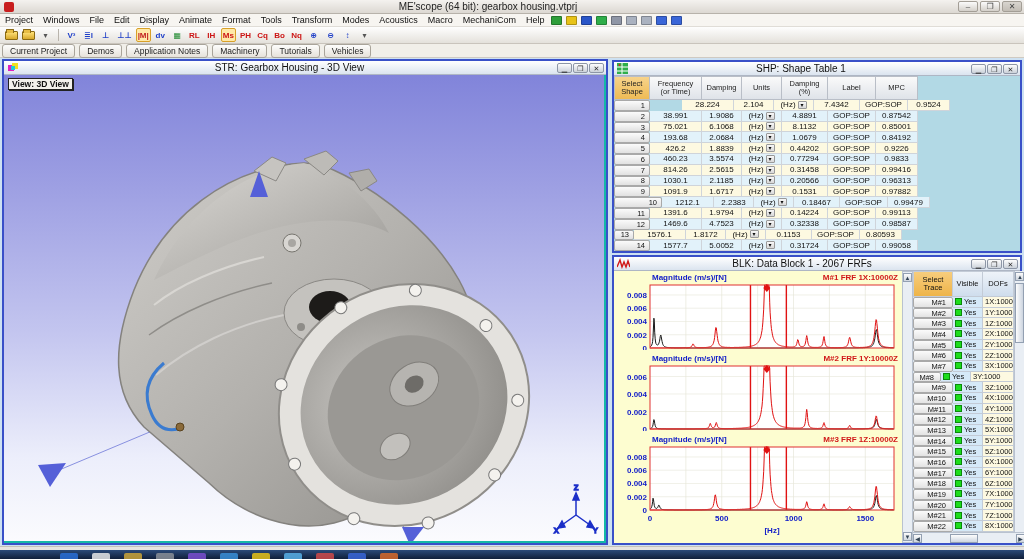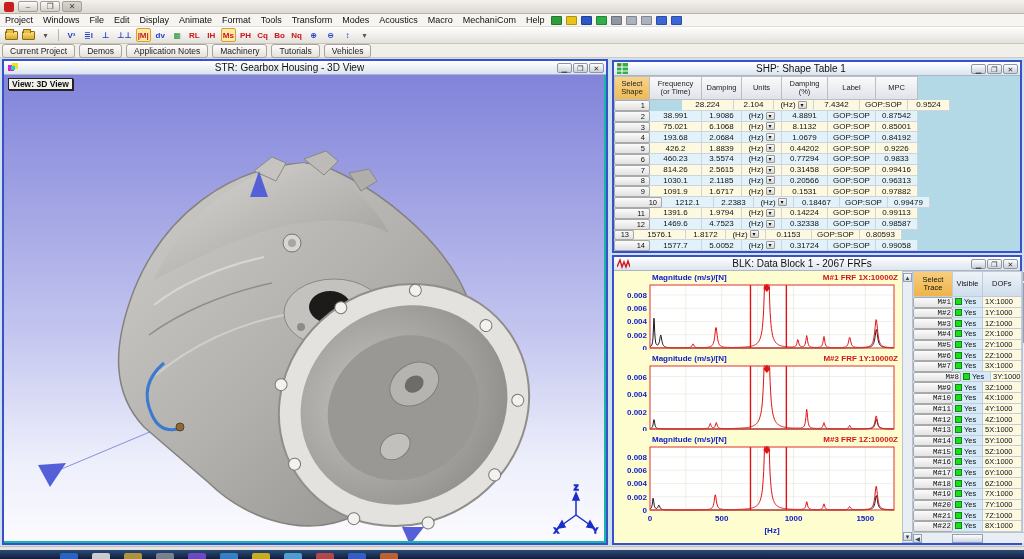--- a/index.html
+++ b/index.html
@@ -76,21 +76,21 @@
   .scr-arrow{width:9px;height:9px;font-size:6px;line-height:8px;text-align:center;color:#345;
     background:linear-gradient(#fcfcfc,#cfd6df);border:1px solid #93a0b2;margin:1px 0;}
   #trace-panel{flex:1;display:flex;flex-direction:column;background:#dfeaf4;}
   #trace-main{flex:1;display:flex;}
   #trace-table{flex:1;display:flex;flex-direction:column;}
   .tr-hrow{display:flex;height:26px;}
   .tr-row{display:flex;height:10.68px;}
   .tcell{font-size:7.5px;display:flex;align-items:center;justify-content:center;border:1px solid #c3cbd6;border-left:none;border-top:none;overflow:hidden;color:#111;}
   .tr-hrow .tcell{font-size:7.5px;line-height:8px;text-align:center;background:linear-gradient(#eef3f9,#cfdded);border-top:1px solid #c3cbd6;}
   .tr-hrow .tcell.first{background:linear-gradient(#f7cd7d,#eeb449);border-left:1px solid #c3cbd6;}
-  .namebtn{background:linear-gradient(#fbfbfb,#e3e3e3);border:1px solid #a9a9a9;border-radius:2px;justify-content:flex-end;padding-right:1px;font-family:Liberation Mono, monospace;}
+  .namebtn{background:linear-gradient(#fbfbfb,#e3e3e3);border:1px solid #a9a9a9;border-radius:2px;justify-content:flex-end;padding-right:6px;}
   .viscell{background:#d5e9f8;justify-content:flex-start;padding-left:2px;gap:2px;}
   .visbox{width:7px;height:7px;background:#1ddd1d;border:1px solid #0a8a0a;}
   .dofcell{background:#fdf9e1;justify-content:flex-start;padding-left:2px;}
   #vscroll2{width:11px;background:#e9eef4;border-left:1px solid #b9c2cf;display:flex;flex-direction:column;align-items:center;}
   #vscroll2 .thumb{width:9px;height:60px;background:linear-gradient(90deg,#fdfdfd,#cdd5e0);border:1px solid #93a0b2;margin-top:1px;}
   #hscroll{height:11px;background:#e9eef4;border-top:1px solid #b9c2cf;display:flex;align-items:center;}
   #hscroll .track{flex:1;position:relative;height:9px;}
   #hscroll .thumb{position:absolute;left:30%;width:30%;top:0;height:9px;background:linear-gradient(#fdfdfd,#cdd5e0);border:1px solid #93a0b2;}
 
   
@@ -99,20 +99,21 @@
   .tb-ico{width:18px;height:6px;border-radius:2px 2px 0 0;opacity:.85;}
   svg text{font-family:"Liberation Sans","DejaVu Sans",sans-serif;}
 </style>
 </head>
 <body>
 
 <div id="screen">
 
   <div id="titlebar">
     <span class="app-ico"></span>
+    <span class="t">ME'scope (64 bit): gearbox housing.vtprj</span>
     <span class="cap-btn">–</span>
     <span class="cap-btn">❐</span>
     <span class="cap-btn close">✕</span>
   </div>
 
   <div id="menubar">
     <span id="menu-items" style="display: flex;">
         <span class="mi">Project</span>
         <span class="mi">Windows</span>
         <span class="mi">File</span>
@@ -634,21 +635,21 @@
               </div>
               <div class="tr-row">
                 <div class="tcell namebtn" style="width: 40px;">M#7</div>
                 <div class="tcell viscell" style="width: 30px;">
                   <span class="visbox"></span>
                   <span>Yes</span>
                 </div>
                 <div class="tcell dofcell" style="flex: 1 1 0%;">3X:1000</div>
               </div>
               <div class="tr-row">
-                <div class="tcell namebtn" style="width: 48px; text-align: center;">M#8</div>
+                <div class="tcell namebtn" style="width: 28px; text-align: center;">M#8</div>
                 <div class="tcell viscell" style="width: 30px;">
                   <span class="visbox"></span>
                   <span>Yes</span>
                 </div>
                 <div class="tcell dofcell" style="flex: 1 1 0%;">3Y:1000</div>
               </div>
               <div class="tr-row">
                 <div class="tcell namebtn" style="width: 40px;">M#9</div>
                 <div class="tcell viscell" style="width: 30px;">
                   <span class="visbox"></span>

